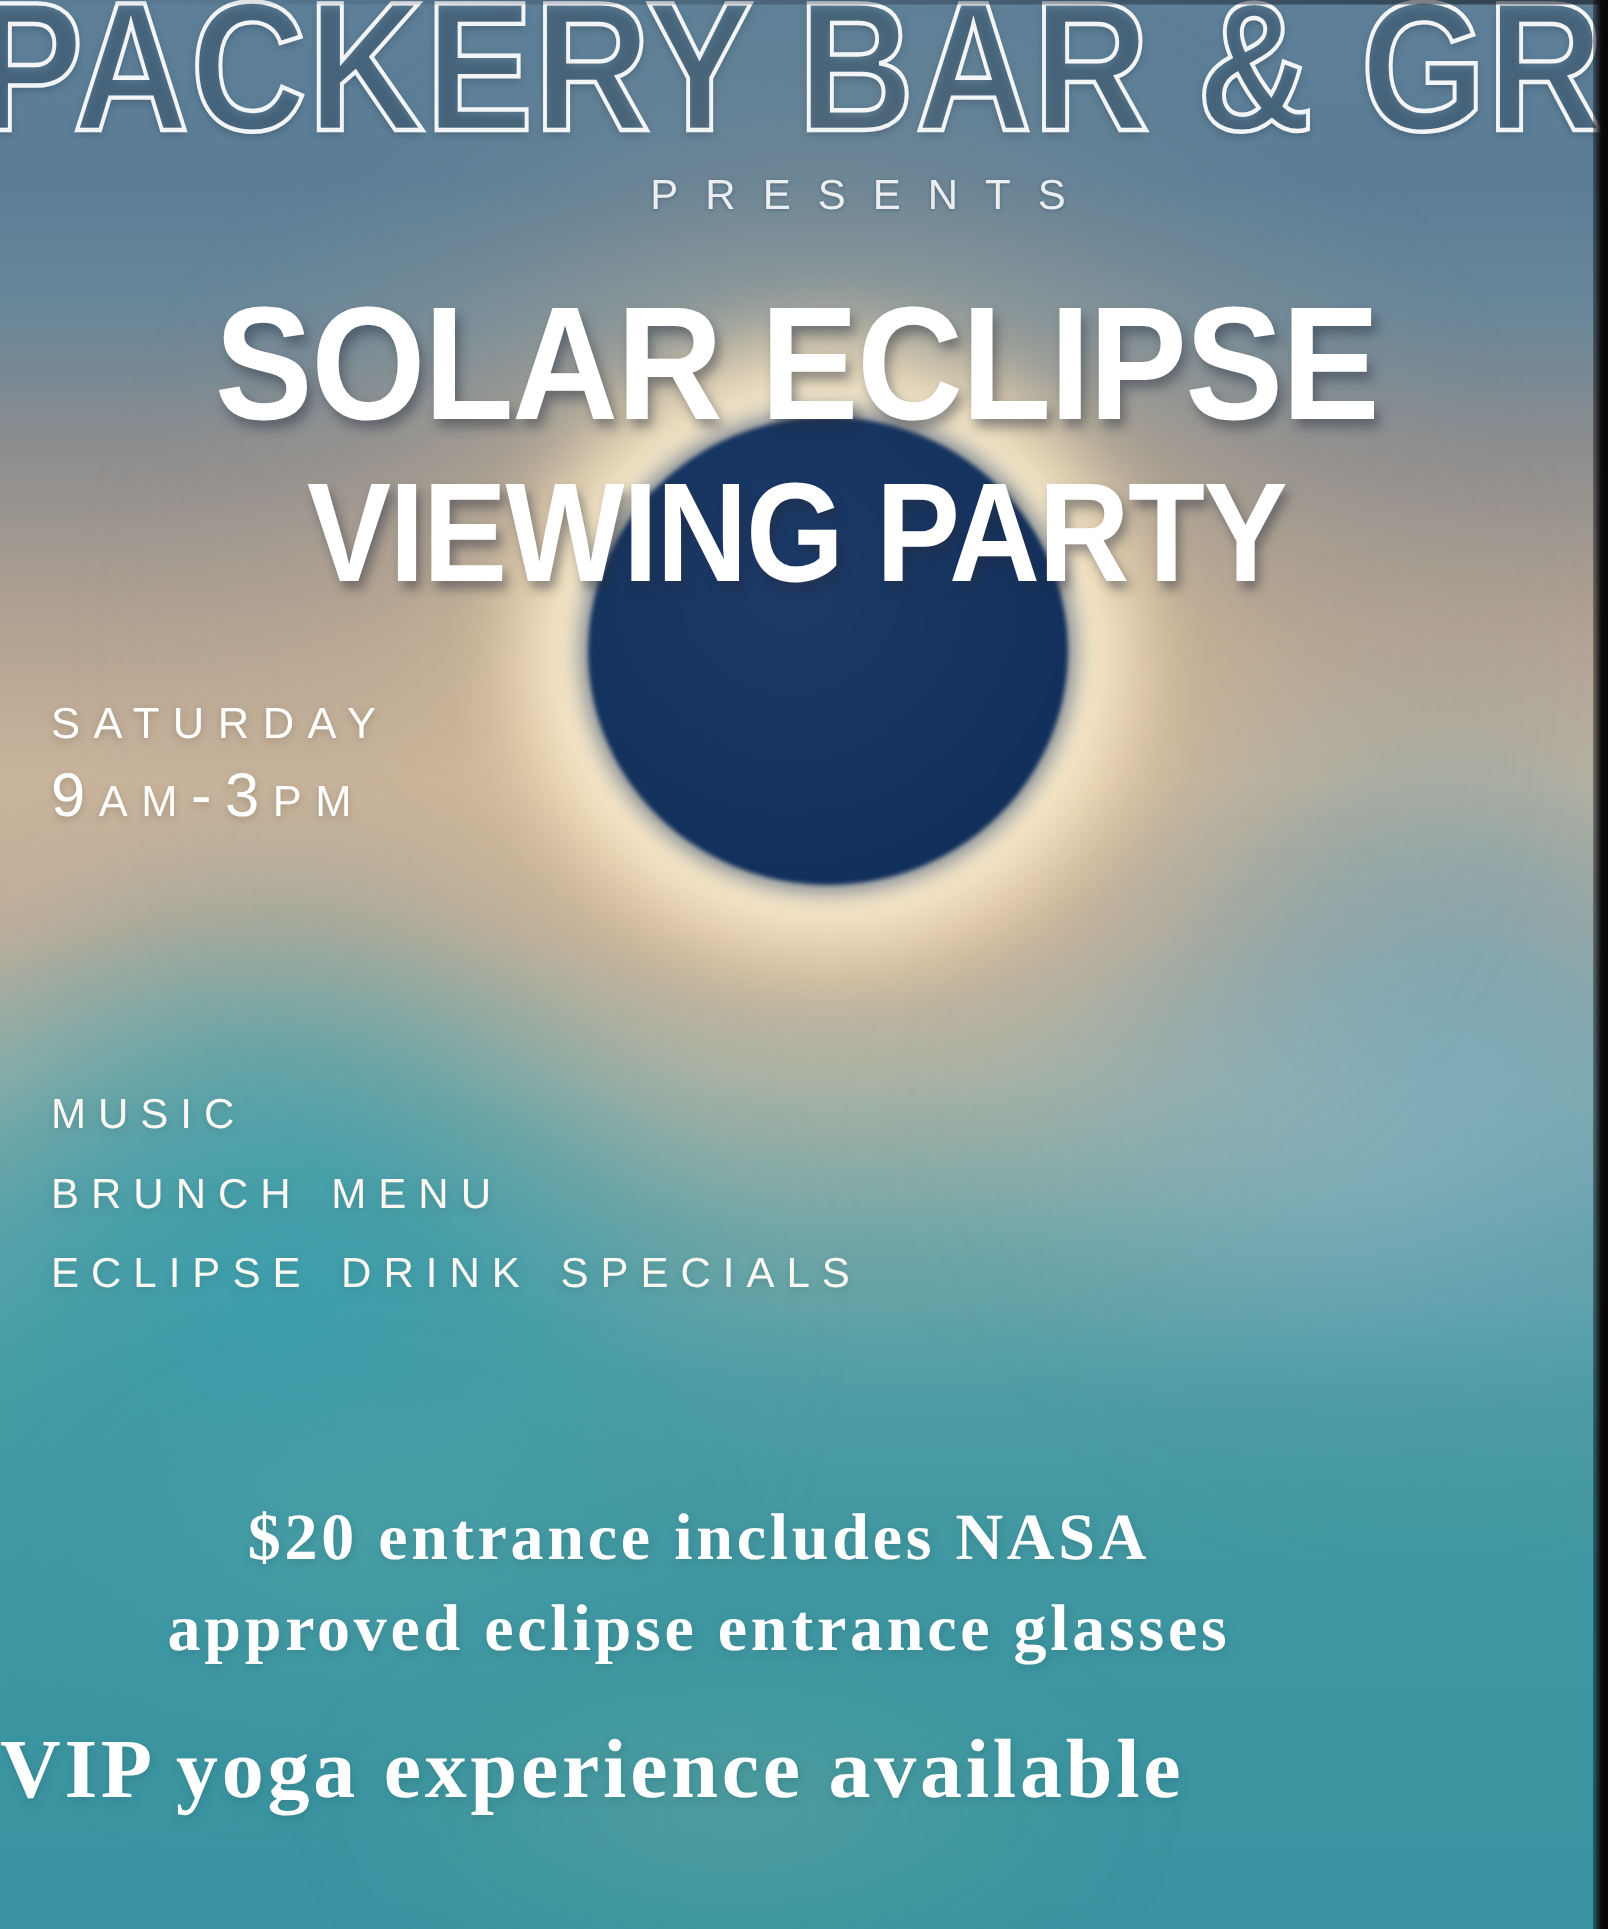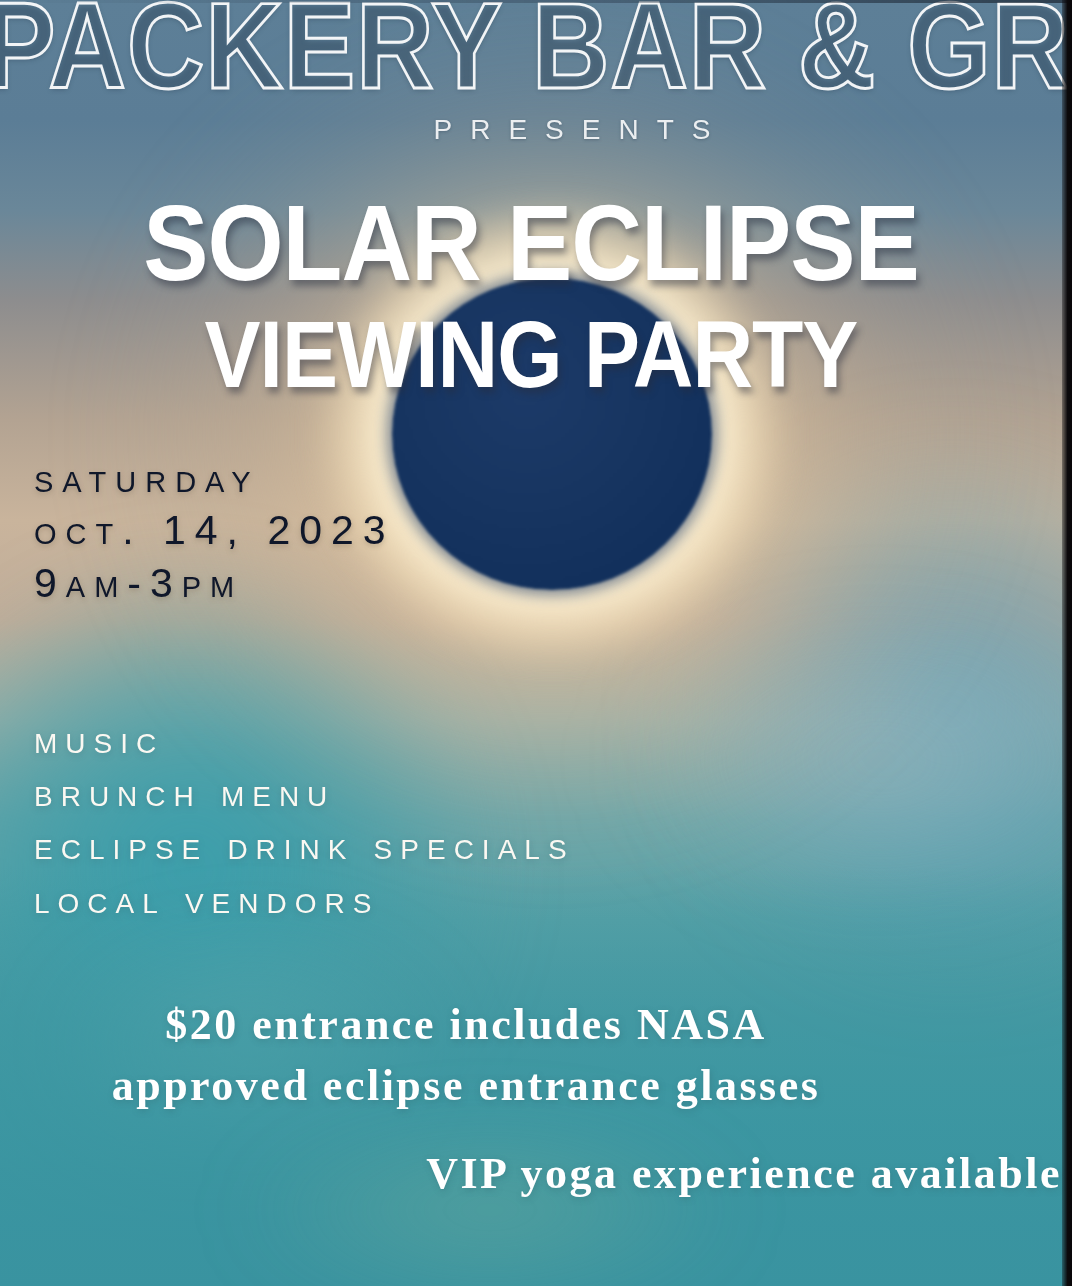--- a/index.html
+++ b/index.html
@@ -236,21 +236,21 @@
   .datetime {
     position: absolute;
     left: 34px;
     top: 452px;
   }
   .date-line {
     font-family: "Liberation Sans", sans-serif;
     font-size: 41px;
     font-weight: 500;
     letter-spacing: 9px;
-    color: #0f172a;
+    color: #ffffff;
     line-height: 1.28;
     text-shadow: 0 2px 5px rgba(110,95,75,0.35);
     font-variant: small-caps;
     text-transform: lowercase;
   }
   .date-line:first-letter { font-size: 41px; }
 
   
   .features {
     position: absolute;
@@ -285,23 +285,23 @@
     color: #ffffff;
     line-height: 1.38;
     text-shadow: 1px 2px 6px rgba(50,110,120,0.45);
   }
 
   .vip {
     position: absolute;
     left: 0;
     top: 1148px;
     width: 1062px;
-    text-align: right;
+    text-align: left;
     font-family: "Liberation Serif", serif;
-    font-size: 44px;
+    font-size: 56px;
     font-weight: 700;
     letter-spacing: 2.5px;
     color: #ffffff;
     text-shadow: 1px 2px 6px rgba(50,110,120,0.45);
   }
 </style>
 </head>
 <body>
 
 <div class="poster">
@@ -325,29 +325,27 @@
     <div class="brand">PACKERY BAR &amp; GRILL</div>
 
     <div class="presents">PRESENTS</div>
 
     <div class="headline headline-1">SOLAR ECLIPSE</div>
 
     <div class="headline headline-2">VIEWING PARTY</div>
 
     <div class="datetime">
       <div class="date-line">Saturday</div>
-      <div class="date-line">Oct. 14, 2023</div>
       <div class="date-line">9am-3pm</div>
     </div>
 
     <div class="features">
       <div class="feature-line">Music</div>
       <div class="feature-line">Brunch menu</div>
       <div class="feature-line">Eclipse drink specials</div>
-      <div class="feature-line">Local vendors</div>
     </div>
 
     <div class="pricing">
       <div class="price-line">$20 entrance includes NASA</div>
       <div class="price-line">approved eclipse entrance glasses</div>
     </div>
 
     <div class="vip">VIP yoga experience available</div>
 
   </div>

